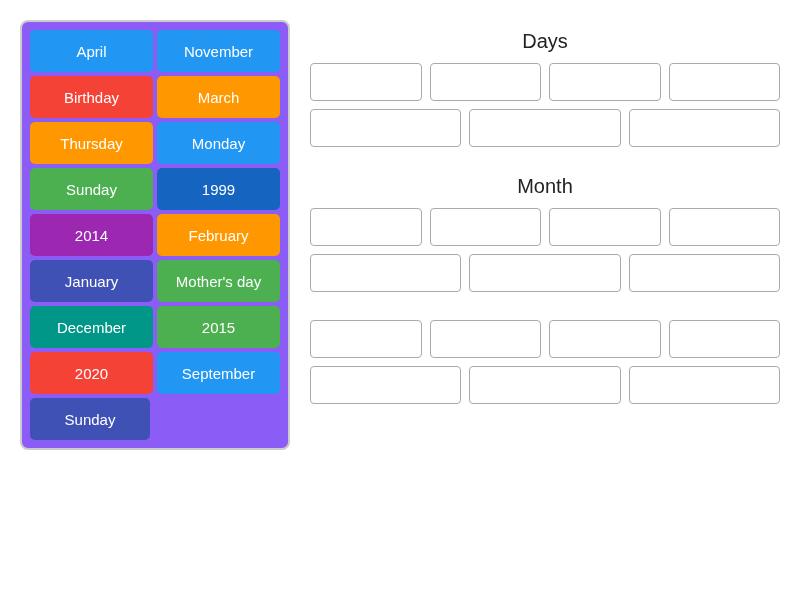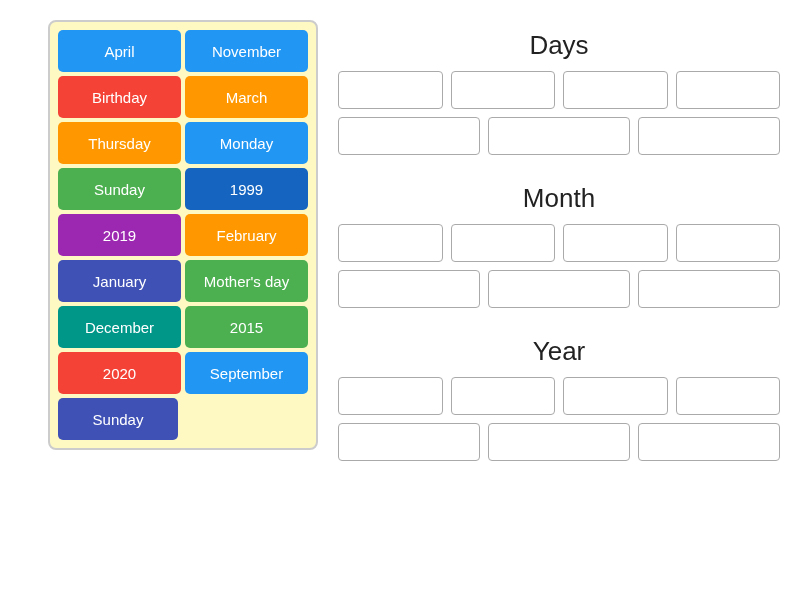--- a/index.html
+++ b/index.html
@@ -19,28 +19,27 @@
       padding: 20px;
       gap: 20px;
     }
 
     
     .left-panel {
       display: grid;
       grid-template-columns: 1fr 1fr;
       gap: 4px;
       align-content: start;
-      background: #fef9c3;
+      background: #8b5cf6;
       border: 2px solid #ccc;
       border-radius: 8px;
       padding: 8px;
       width: 270px;
       flex-shrink: 0;
       height: fit-content;
-      margin-left: 28px;
     }
 
     .word-chip {
       display: flex;
       align-items: center;
       justify-content: center;
       border-radius: 5px;
       padding: 10px 6px;
       color: #fff;
       font-size: 15px;
@@ -73,21 +72,21 @@
       flex-direction: column;
       gap: 10px;
       padding-top: 10px;
     }
 
     .section {
       margin-bottom: 10px;
     }
 
     .section-title {
-      font-size: 26px;
+      font-size: 20px;
       font-weight: 400;
       text-align: center;
       margin-bottom: 10px;
       color: #222;
     }
 
     .drop-grid {
       display: grid;
       grid-template-columns: repeat(4, 1fr);
       gap: 8px;
@@ -113,21 +112,21 @@
   <div class="left-panel" id="left-panel">
 
   <div class="word-chip color-blue">April</div>
       <div class="word-chip color-blue">November</div>
       <div class="word-chip color-red">Birthday</div>
       <div class="word-chip color-orange">March</div>
       <div class="word-chip color-orange">Thursday</div>
       <div class="word-chip color-blue">Monday</div>
       <div class="word-chip color-green">Sunday</div>
       <div class="word-chip color-dark-blue">1999</div>
-      <div class="word-chip color-purple">2019</div>
+      <div class="word-chip color-purple">2014</div>
       <div class="word-chip color-orange">February</div>
       <div class="word-chip color-indigo">January</div>
       <div class="word-chip color-green">Mother's day</div>
       <div class="word-chip color-teal">December</div>
       <div class="word-chip color-green">2015</div>
       <div class="word-chip color-red">2020</div>
       <div class="word-chip color-blue">September</div>
       <div class="word-chip color-indigo full-width">Sunday</div>
     </div>
 
@@ -155,21 +154,20 @@
           <div class="drop-zone"></div>
           <div class="drop-zone"></div>
         </div>
         <div class="drop-grid row-3">
           <div class="drop-zone"></div>
           <div class="drop-zone"></div>
           <div class="drop-zone"></div>
         </div>
       </div>
       <div class="section">
-        <div class="section-title">Year</div>
         <div class="drop-grid">
           <div class="drop-zone"></div>
           <div class="drop-zone"></div>
           <div class="drop-zone"></div>
           <div class="drop-zone"></div>
         </div>
         <div class="drop-grid row-3">
           <div class="drop-zone"></div>
           <div class="drop-zone"></div>
           <div class="drop-zone"></div>

